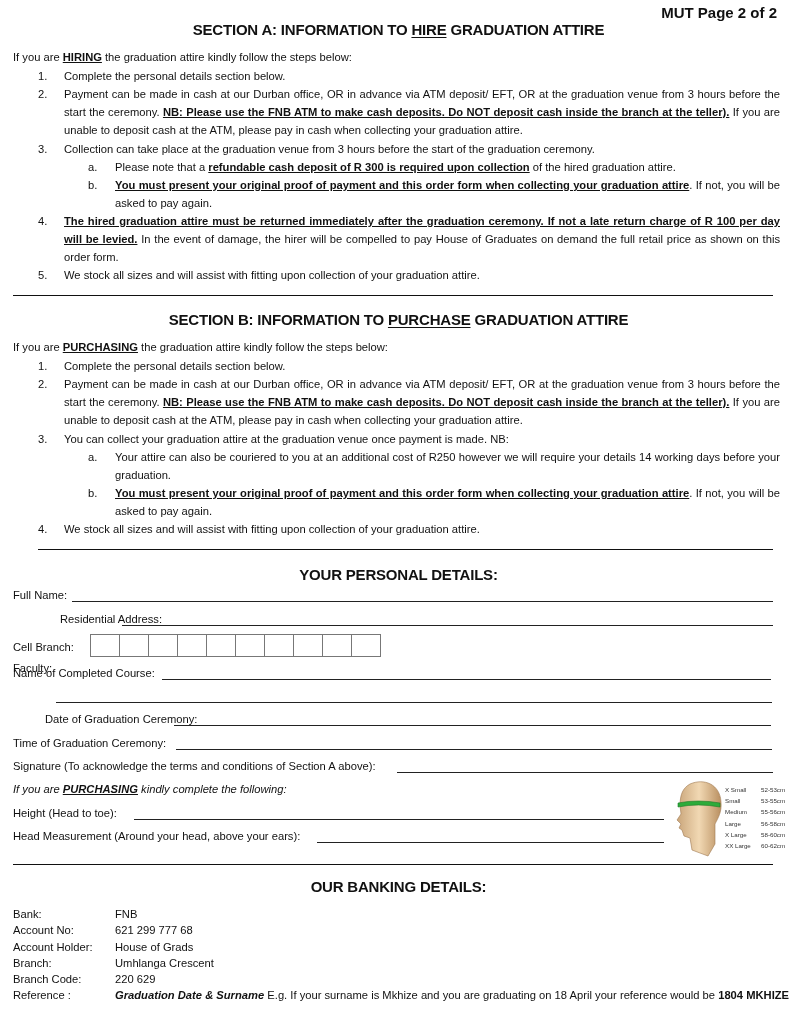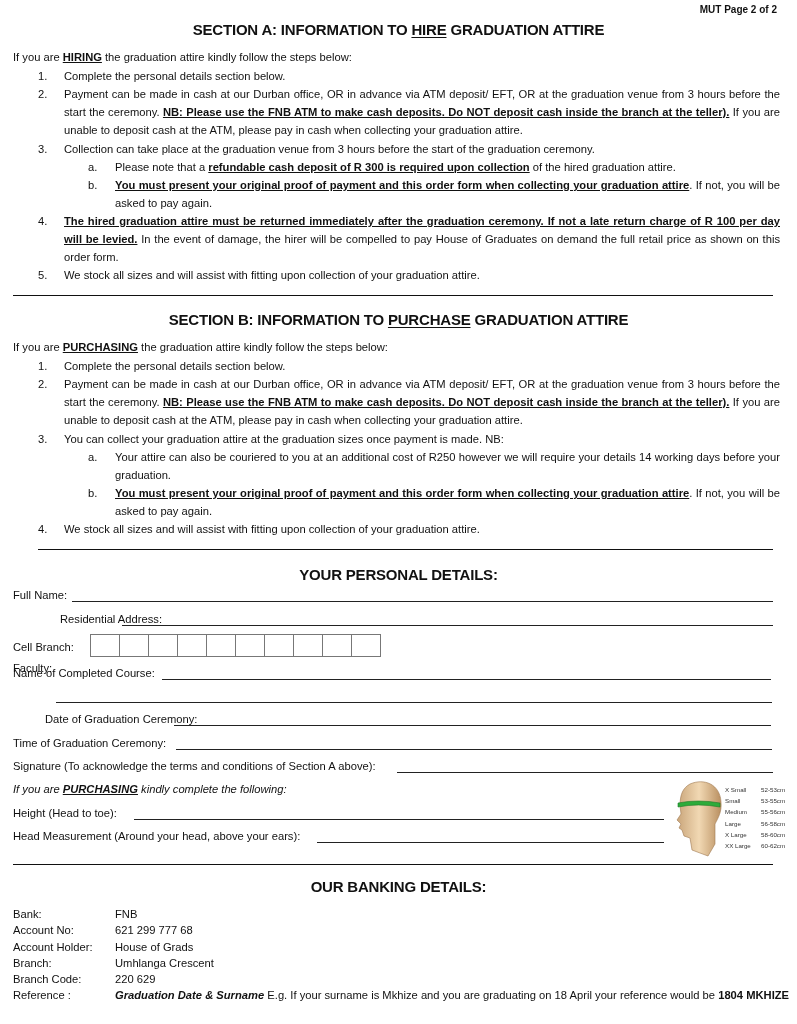--- a/index.html
+++ b/index.html
@@ -1,20 +1,20 @@
 <!DOCTYPE html>
 <html><head>
 <meta charset="utf-8">
 <style>
   html, body { margin: 0; padding: 0; background: #ffffff; }
   body {
     width: 797px; height: 1024px; position: relative; overflow: hidden;
     font-family: "Liberation Sans", sans-serif; color: #111; font-size: 11.2px;
   }
-  .page-label { position: absolute; top: 4px; right: 20px; font-weight: bold; font-size: 10px; }
+  .page-label { position: absolute; top: 4px; right: 20px; font-weight: bold; font-size: 15px; }
   .sec-title {
     position: absolute; left: 0; width: 797px; text-align: center;
     font-weight: bold; font-size: 15px; letter-spacing: -0.2px;
   }
   .sec-title u { text-decoration: underline; text-underline-offset: 2px; }
   .intro { position: absolute; left: 13px; white-space: nowrap; }
   .line { position: absolute; white-space: nowrap; line-height: 18px; }
   .num { position: absolute; left: 38px; width: 20px; }
   .num-a { position: absolute; left: 88px; width: 20px; }
   .txt { position: absolute; left: 64px; width: 716px; text-align: justify; text-align-last: left; }
@@ -90,21 +90,21 @@
   <div class="line" style="top:357px;">
     <span class="num">1.</span>
     <span class="txt">Complete the personal details section below.</span>
   </div>
   <div class="line" style="top:375px;">
     <span class="num">2.</span>
     <span class="txt" style="white-space:normal;"><span>Payment can be made in cash at our Durban office, OR in advance via ATM deposit/ EFT, OR at the graduation venue from 3 hours before the start the ceremony. </span><span class="bu">NB: Please use the FNB ATM to make cash deposits. Do NOT deposit cash inside the branch at the teller).</span><span> If you are unable to deposit cash at the ATM, please pay in cash when collecting your graduation attire.</span></span>
   </div>
   <div class="line" style="top:430px;">
     <span class="num">3.</span>
-    <span class="txt">You can collect your graduation attire at the graduation sizes once payment is made. NB:</span>
+    <span class="txt">You can collect your graduation attire at the graduation venue once payment is made. NB:</span>
   </div>
   <div class="line" style="top:448px;">
     <span class="num-a">a.</span>
     <span class="txt-a" style="white-space:normal;">Your attire can also be couriered to you at an additional cost of R250 however we will require your details 14 working days before your graduation.</span>
   </div>
   <div class="line" style="top:484px;">
     <span class="num-a">b.</span>
     <span class="txt-a" style="white-space:normal;"><span class="bu">You must present your original proof of payment and this order form when collecting your graduation attire</span><span>. If not, you will be asked to pay again.</span></span>
   </div>
   <div class="line" style="top:520px;">

